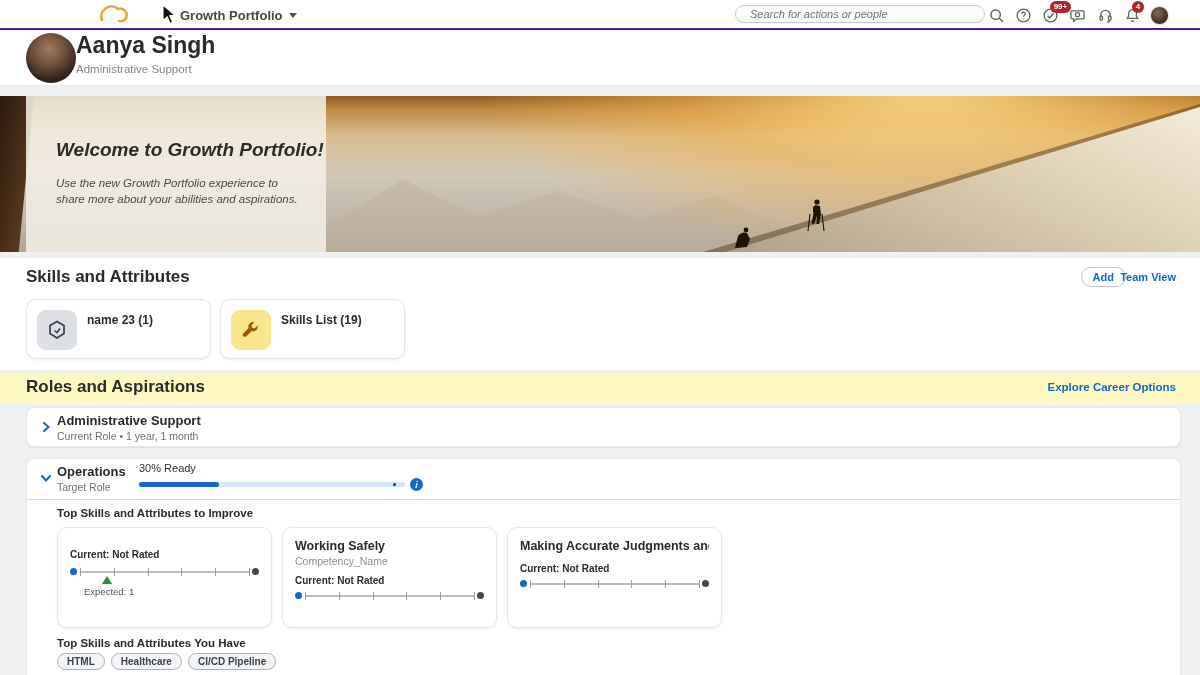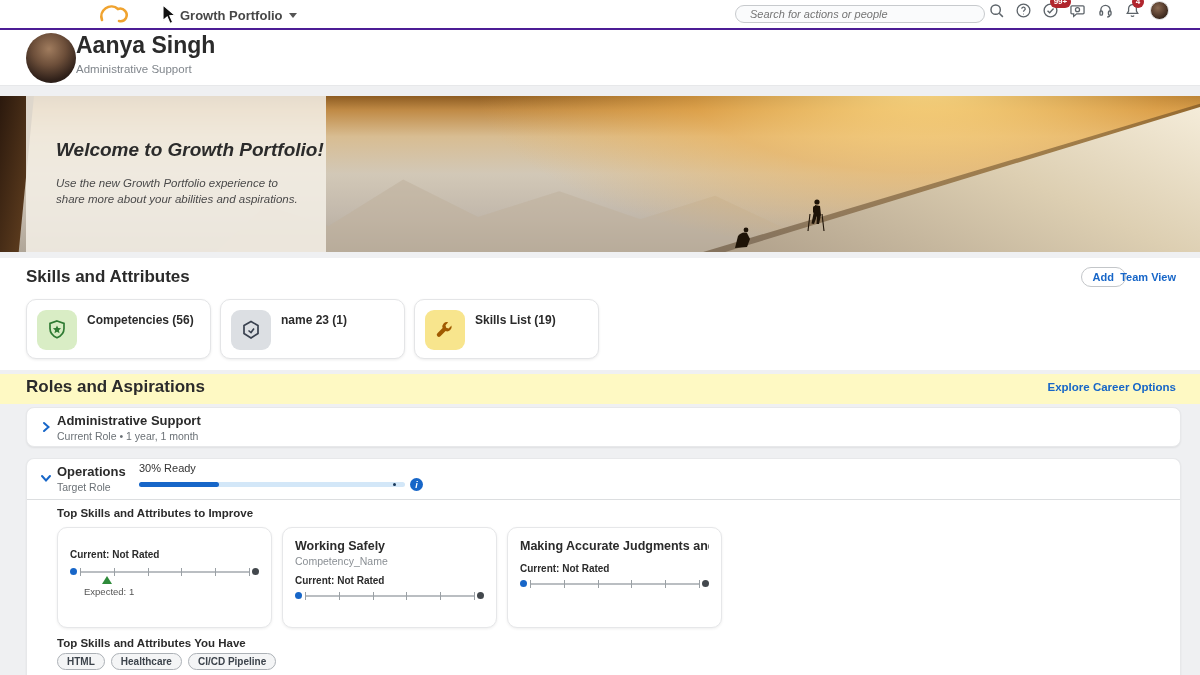--- a/index.html
+++ b/index.html
@@ -15,21 +15,21 @@
   .logo { position:absolute; left:95px; top:1px; }
   .cursor { position:absolute; left:162px; top:4px; z-index:99; }
   .app-menu { position:absolute; left:180px; top:0; height:30px; display:flex; align-items:center; gap:6px; cursor:pointer; }
   .app-menu .title { font-size:13px; font-weight:bold; color:#474747; }
   .caret { width:0; height:0; border-left:4px solid transparent; border-right:4px solid transparent; border-top:5px solid #555; }
   .search-box { position:absolute; left:735px; top:4px; width:250px; height:18px; }
   .search-box input {
     width:100%; height:100%; border:1px solid #c7cacd; border-radius:11px; background:#fafbfc;
     padding:0 14px; font-size:11px; font-style:italic; color:#555; outline:none; font-family:inherit;
   }
-  .top-icons { position:absolute; left:986px; right:30px; top:0; height:30px; display:flex; align-items:flex-start; justify-content:space-between; }
+  .top-icons { position:absolute; left:986px; right:30px; top:0; height:30px; display:flex; align-items:center; justify-content:space-between; }
   .icon-btn { position:relative; width:20px; height:20px; display:flex; align-items:center; justify-content:center; color:#5c6369; cursor:pointer; }
   .badge { position:absolute; background:#b1262e; color:#fff; font-size:8px; font-weight:bold; line-height:10px; border-radius:7px; padding:1px 4px; top:-4px; left:9px; white-space:nowrap; }
   .badge.round { padding:1px 4px; }
   .avatar-mini { width:19px; height:19px; border-radius:50%; border:1px solid #d8d8d8;
     background:radial-gradient(circle at 40% 35%, #8a6a52 0%, #5a4030 45%, #2b1d14 85%); }
   
   .profile { position:absolute; top:30px; left:0; right:0; height:56px; background:#fff; border-bottom:1px solid #e7e8ea; z-index:5; }
   .profile-avatar { position:absolute; left:26px; top:3px; width:50px; height:50px; border-radius:50%;
     background:radial-gradient(circle at 46% 32%, #a07c5e 0%, #6d4f3a 38%, #30211a 72%, #191310 100%); }
   .profile-name { position:absolute; left:76px; top:2px; font-size:23px; font-weight:bold; color:#2b2b2b; }
@@ -214,29 +214,20 @@
     <div class="hero-desc">Use the new Growth Portfolio experience to share more about your abilities and aspirations.</div>
   </div>
 </div>
 
 <div class="skills">
   <div class="section-title">Skills and Attributes</div>
   <button class="add-btn">Add</button>
   <a class="teamview-link">Team View</a>
   <div class="skill-cards">
     <div class="skill-card">
-      <span class="skill-icon-wrap" style="background:#d9edc5;">
-        <svg width="24" height="24" viewBox="0 0 24 24" fill="none" stroke="#2f7b33" stroke-width="1.7">
-            <path d="M12 3 l7 2.4 v5.2 c0 4.6 -3.1 7.6 -7 9.2 c-3.9 -1.6 -7 -4.6 -7 -9.2 v-5.2 z"></path>
-            <path d="M12 7.4 l1.2 2.6 2.9 .3 -2.2 2 .6 2.9 -2.5 -1.5 -2.5 1.5 .6 -2.9 -2.2 -2 2.9 -.3 z" fill="#2f7b33" stroke="none"></path>
-          </svg>
-      </span>
-      <span class="skill-label">Competencies (56)</span>
-    </div>
-    <div class="skill-card">
       <span class="skill-icon-wrap" style="background:#dcdfe3;">
         <svg width="24" height="24" viewBox="0 0 24 24" fill="none" stroke="#39414f" stroke-width="1.7">
             <path d="M12 3.5 l7 4 v8 l-7 4.5 -7 -4.5 v-8 z"></path>
             <path d="M9.5 12.5 l2.5 2 3 -4" stroke-width="1.6"></path>
           </svg>
       </span>
       <span class="skill-label">name 23 (1)</span>
     </div>
     <div class="skill-card">
       <span class="skill-icon-wrap" style="background:#f8e58d;">

